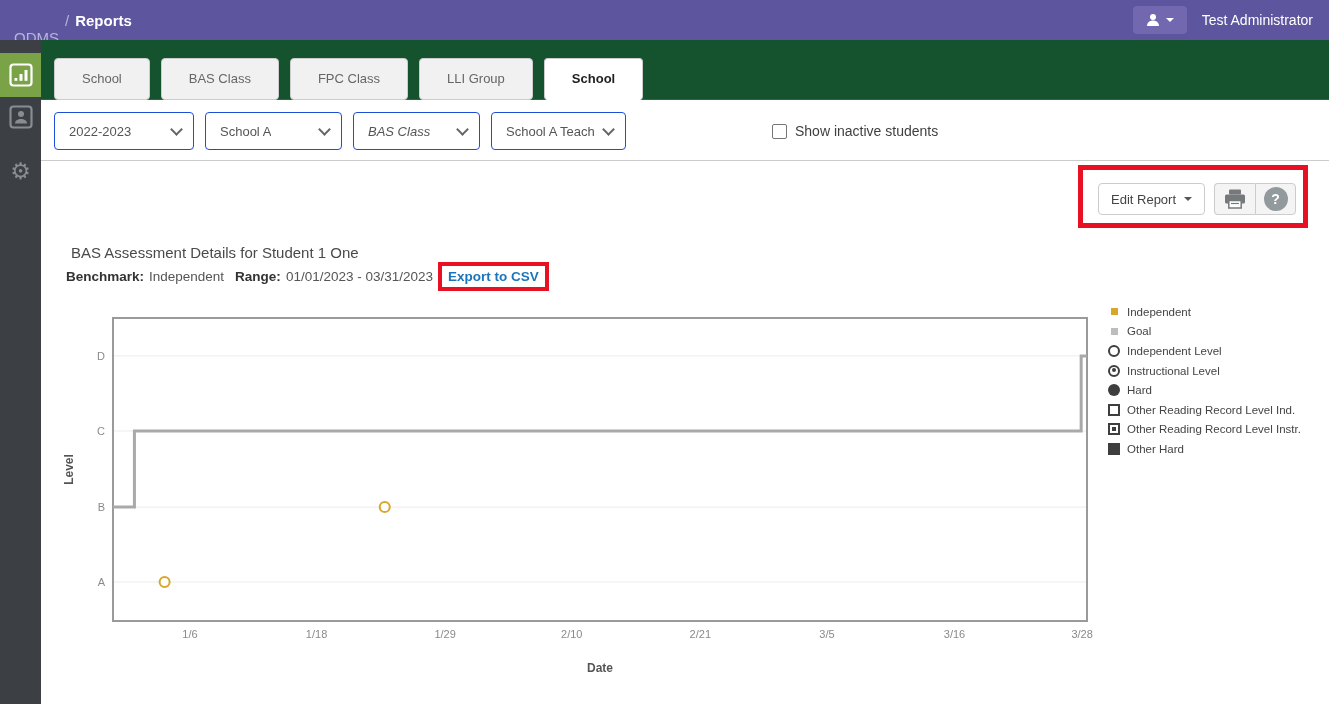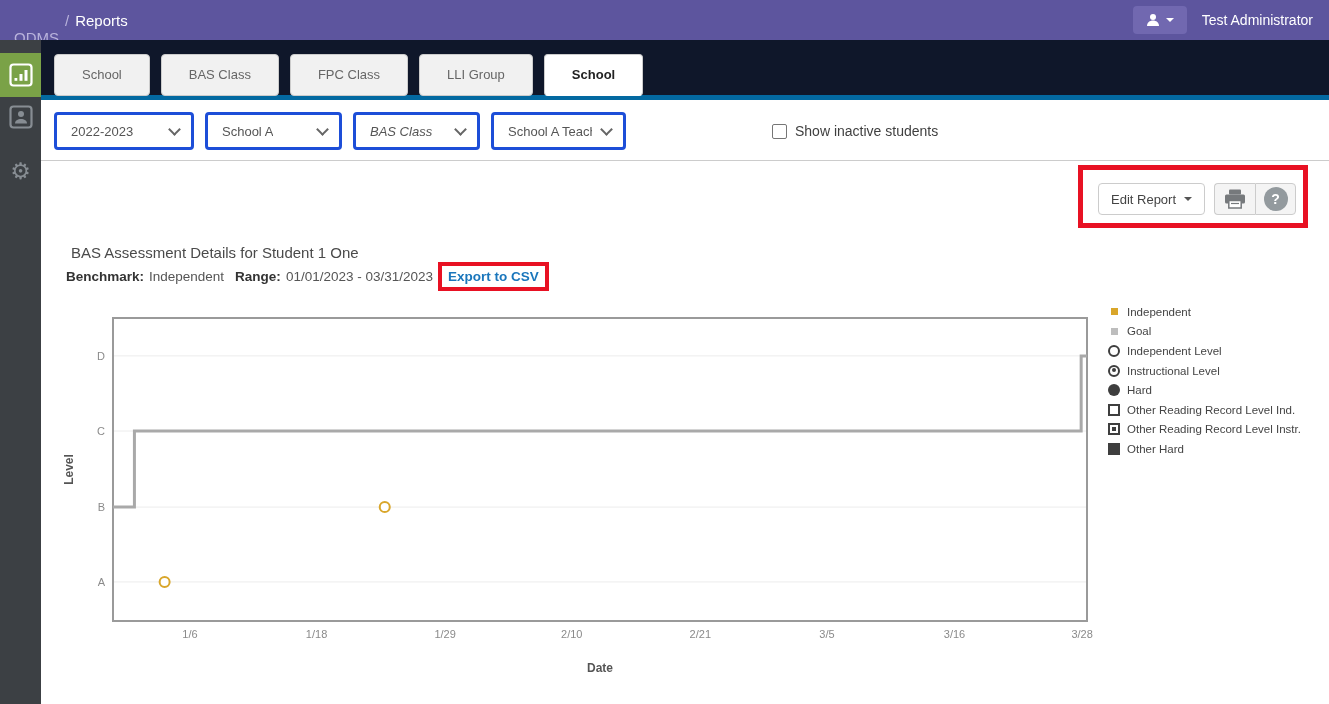--- a/index.html
+++ b/index.html
@@ -14,47 +14,47 @@
   html,body{margin:0;padding:0;background:#fff;}
   .page{position:relative;width:1329px;height:704px;overflow:hidden;background:#fff;
         font-family:"Liberation Sans",sans-serif;-webkit-font-smoothing:antialiased;}
   svg text{font-family:"Liberation Sans",sans-serif;}
 
   
   .topbar{position:absolute;left:0;top:0;width:100%;height:40px;background:var(--purple);}
   .breadcrumb{position:absolute;left:14px;top:0;height:40px;display:flex;align-items:center;font-size:15px;gap:6px;}
   .bc-app,.bc-sep{color:#b9b3dc;}
   .bc-app{cursor:pointer;margin-top:35px;}
-  .bc-page{color:#fff;font-weight:400;}
+  .bc-page{color:#fff;font-weight:700;}
   .user-area{position:absolute;right:16px;top:0;height:40px;display:flex;align-items:center;gap:15px;}
   .user-btn{width:54px;height:28px;border:none;border-radius:4px;background:var(--purple-light);
             display:flex;align-items:center;justify-content:center;gap:5px;cursor:pointer;padding:0;}
   .caret{width:0;height:0;border-left:4px solid transparent;border-right:4px solid transparent;border-top:4px solid #fff;}
   .caret.dark{border-top-color:#555;}
   .user-name{color:#fff;font-size:14px;}
 
   
   .sidebar{position:absolute;left:0;top:40px;width:41px;height:664px;background:var(--sidebar);}
   .side-item{width:41px;display:flex;align-items:center;justify-content:center;cursor:pointer;}
   .side-item.active{background:var(--green);margin-top:13px;height:44px;}
   .side-item.users{height:40px;}
   .side-item.settings{margin-top:14px;height:40px;}
   .gear-glyph{font-size:23px;color:#878d93;line-height:1;}
 
   
-  .tabstrip{position:absolute;left:41px;top:40px;right:0;height:60px;background:#0f172a;border-bottom:5px solid #0369a1;box-sizing:border-box;}
+  .tabstrip{position:absolute;left:41px;top:40px;right:0;height:60px;background:#14532d;border-bottom:1px solid #0369a1;box-sizing:border-box;}
   .tabs{position:absolute;left:13px;bottom:-1px;display:flex;gap:11px;}
   .tab{height:42px;line-height:40px;padding:0 27px;border:1px solid #ccc;border-radius:4px;
        background:#f1f1f1;color:#666;font-size:13px;box-sizing:border-box;cursor:pointer;white-space:nowrap;}
   .tab.active{background:#fff;color:#222;font-weight:700;border-bottom-color:#fff;}
 
   
   .filterbar{position:absolute;left:41px;top:101px;right:0;height:60px;background:#fff;border-bottom:1px solid #ccc;box-sizing:border-box;}
   .selects{position:absolute;left:13px;top:11px;display:flex;gap:11px;}
-  .select{height:38px;box-sizing:border-box;border:3px solid #1d4ed8;border-radius:4px;background:#fff;
+  .select{height:38px;box-sizing:border-box;border:1px solid #1d4ed8;border-radius:4px;background:#fff;
           display:flex;align-items:center;justify-content:space-between;padding:0 12px 0 14px;
           font-size:13px;color:#555;cursor:pointer;}
   .select.italic .sel-label{font-style:italic;}
   .sel-label{overflow:hidden;white-space:nowrap;}
   .chev{width:7px;height:7px;border-right:2px solid #666;border-bottom:2px solid #666;
         transform:rotate(45deg);margin-left:10px;margin-top:-4px;flex:none;}
   .chk{position:absolute;left:731px;top:0;height:60px;display:flex;align-items:center;gap:8px;
        font-size:14px;color:#3f3f3f;cursor:pointer;}
   .checkbox{width:15px;height:15px;box-sizing:border-box;border:1px solid #767676;border-radius:2px;background:#fff;flex:none;}
 

